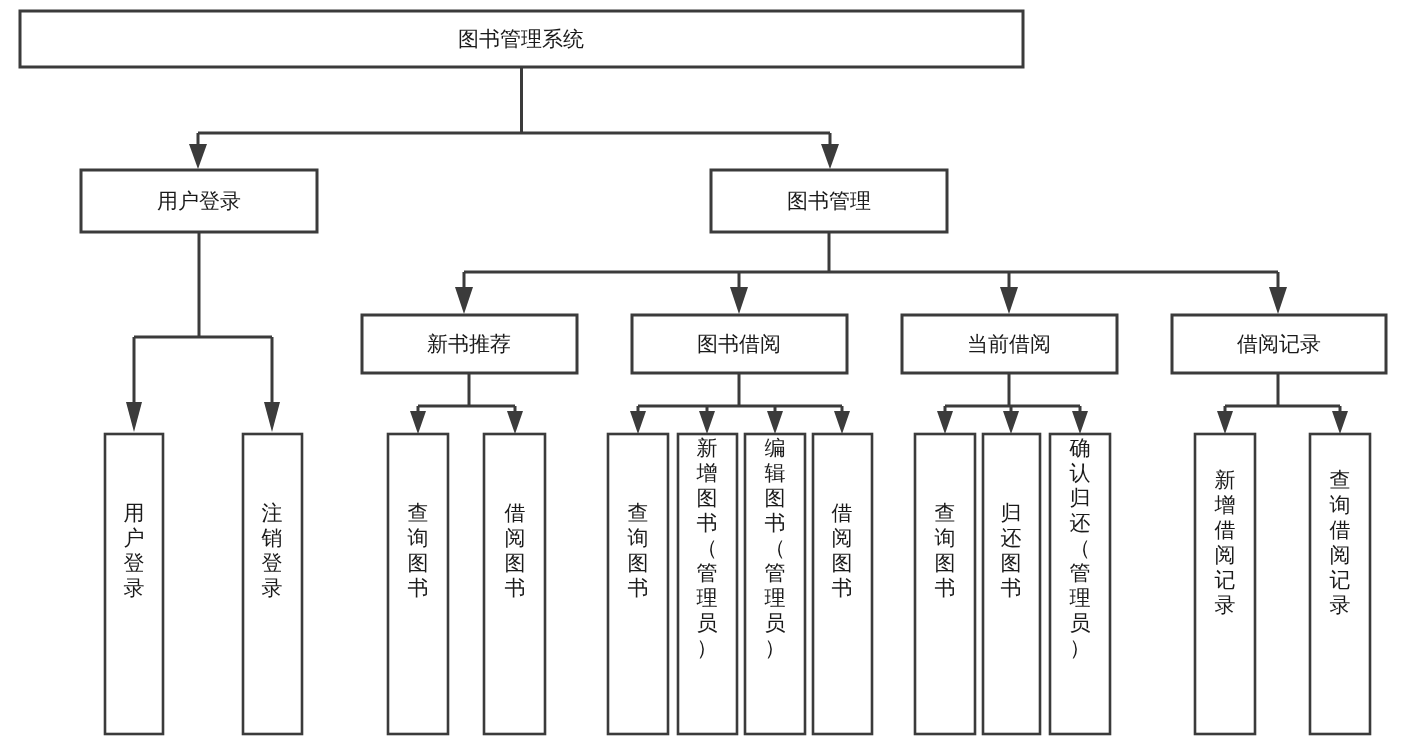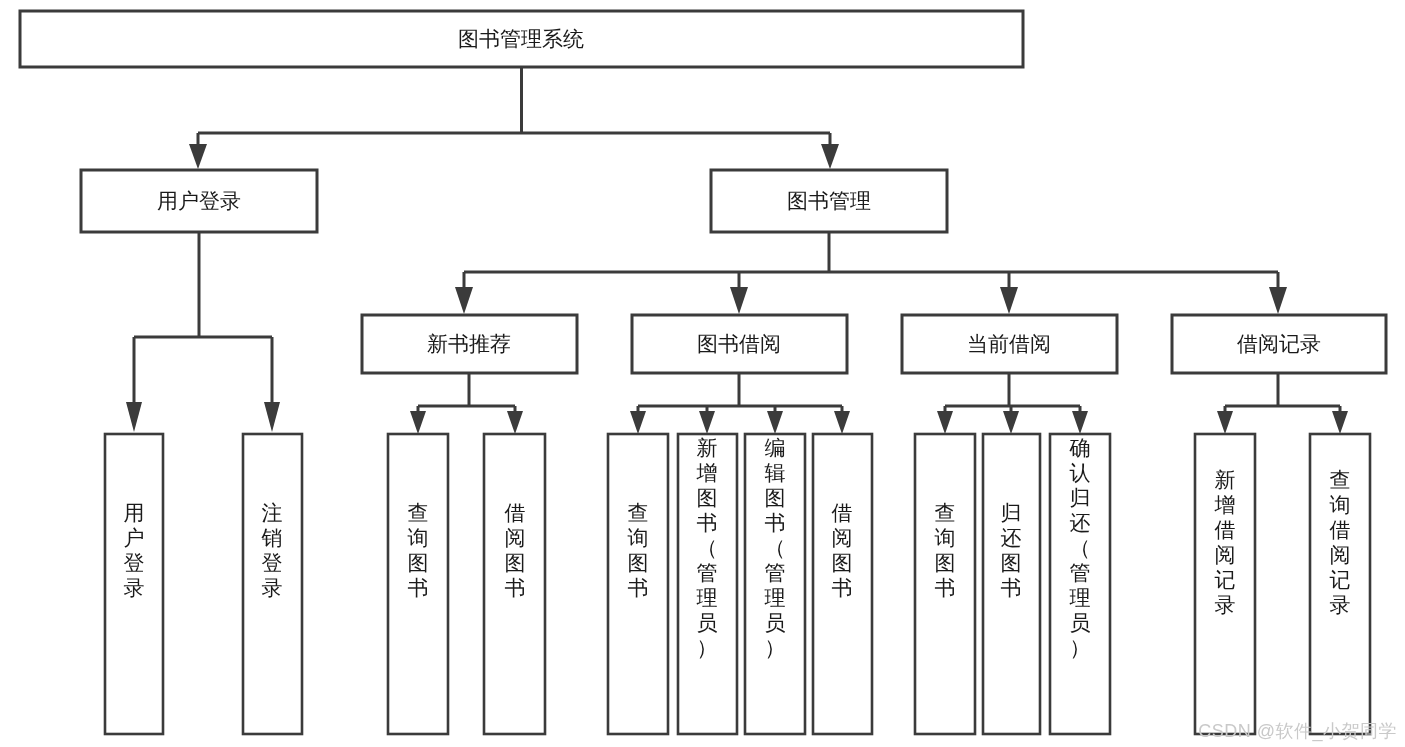--- a/index.html
+++ b/index.html
@@ -246,15 +246,14 @@
       <text class="node-label-v" x="1225" y="487"><tspan x="1225" y="487">新</tspan><tspan x="1225" y="512">增</tspan><tspan x="1225" y="537">借</tspan><tspan x="1225" y="562">阅</tspan><tspan x="1225" y="587">记</tspan><tspan x="1225" y="612">录</tspan></text>
     </g>
 
     <g>
       <rect class="node-rect thin" x="1310" y="434" width="60" height="300"></rect>
       <text class="node-label-v" x="1340" y="487"><tspan x="1340" y="487">查</tspan><tspan x="1340" y="512">询</tspan><tspan x="1340" y="537">借</tspan><tspan x="1340" y="562">阅</tspan><tspan x="1340" y="587">记</tspan><tspan x="1340" y="612">录</tspan></text>
     </g>
 
   </svg>
 
-  <div class="watermark-text">CSDN @软件_小贺同学</div>
 
 </div>
 
 </body></html>

